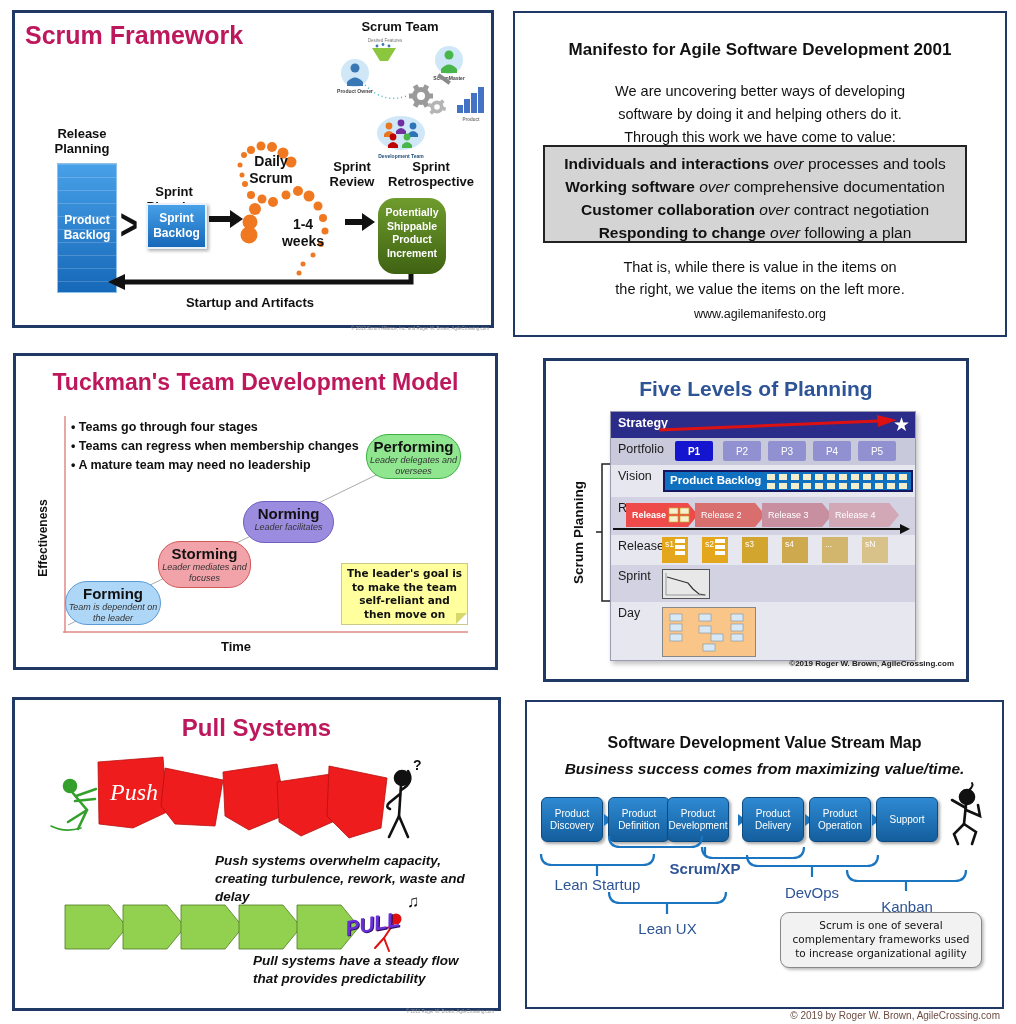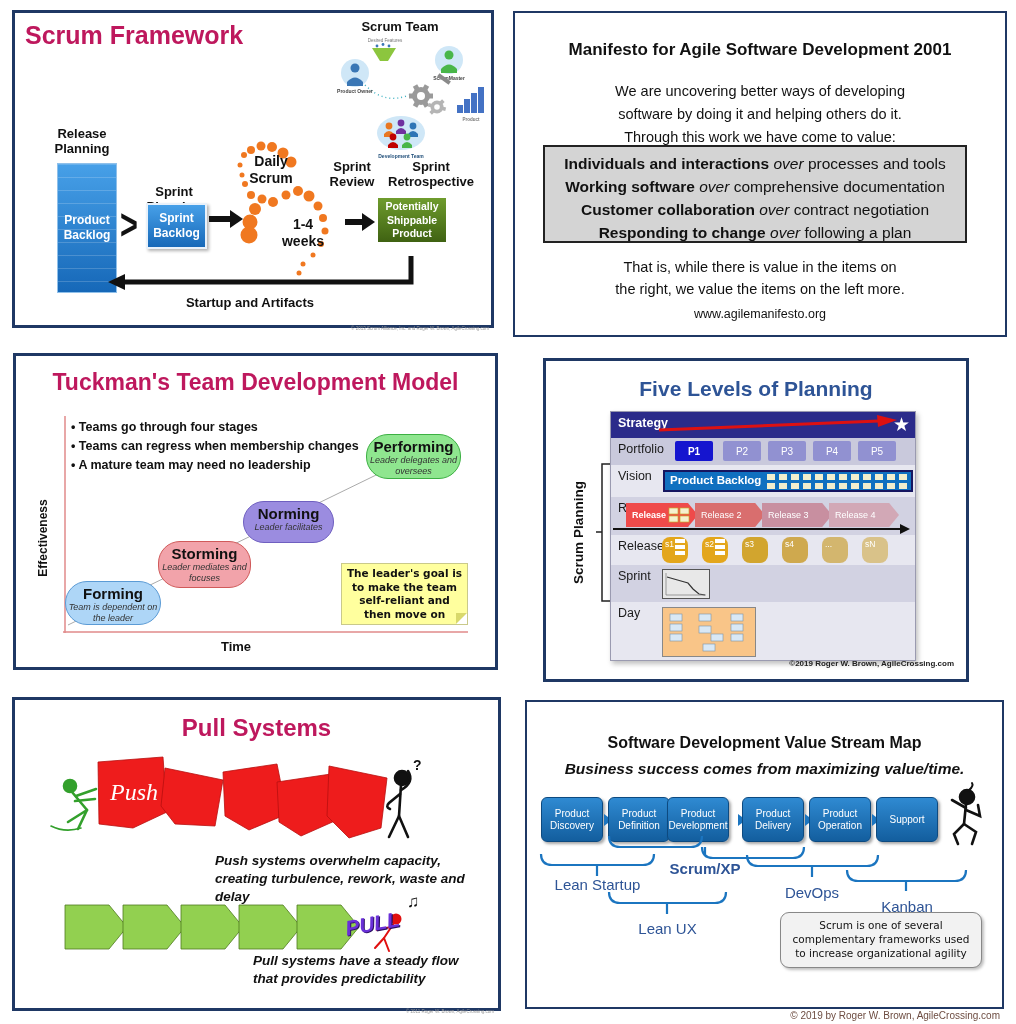--- a/index.html
+++ b/index.html
@@ -20,21 +20,21 @@
     background:linear-gradient(#47a0e8,#1668b8);text-align:center;}
   
   .plrow{position:relative;width:100%;}
   .pllabel{position:absolute;left:7px;top:4px;font-size:12.5px;color:#1a1a1a;}
   .chip{position:absolute;color:#fff;font-size:10px;display:flex;align-items:center;justify-content:center;border-radius:2px;}
   .rmchip{position:absolute;color:#fff;font-size:9px;display:flex;align-items:center;padding-left:6px;
     clip-path:polygon(0 0,86% 0,100% 50%,86% 100%,0 100%);}
   .rm-arrow{position:absolute;left:2px;right:14px;bottom:5px;height:2.5px;background:#111;}
   .rm-arrow::after{content:"";position:absolute;right:-9px;top:-4px;border-left:10px solid #111;
     border-top:5px solid transparent;border-bottom:5px solid transparent;}
-  .relchip{position:absolute;width:26px;height:26px;border-radius:8px;color:#fff;font-size:8.5px;padding:2px 0 0 3px;box-sizing:border-box;}
+  .relchip{position:absolute;width:26px;height:26px;border-radius:0;color:#fff;font-size:8.5px;padding:2px 0 0 3px;box-sizing:border-box;}
   
   .stage{position:absolute;border-radius:22px;text-align:center;box-sizing:border-box;padding-top:3px;}
   .stage .nm{font-weight:bold;font-size:15px;color:#111;}
   .stage .ds{font-style:italic;font-size:9px;color:#333;line-height:10.5px;}
   
   .vsbox{position:absolute;width:62px;height:45px;border-radius:6px;color:#fff;font-size:10px;line-height:11.5px;
     background:linear-gradient(#2f8ad2,#135e9e);border:1px solid #0d4a80;display:flex;align-items:center;
     justify-content:center;text-align:center;box-shadow:2px 2px 3px rgba(0,0,0,.35);padding:2px;box-sizing:border-box;}
   .vsarrow{position:absolute;width:0;height:0;border-left:8px solid #1b75c0;
     border-top:6px solid transparent;border-bottom:6px solid transparent;}
@@ -150,22 +150,22 @@
         <polyline points="396,243 396,269 110,269" fill="none" stroke="#111" stroke-width="5"></polyline>
         <polygon points="110,261 110,277 93,269" fill="#111"></polygon>
       </g>
     </svg>
 
     <div class="abs b ctr" style="left:223px;top:140px;width:66px;font-size:14px;line-height:17px;">Daily Scrum</div>
     <div class="abs b ctr" style="left:263px;top:203px;width:50px;font-size:14px;line-height:17px;">1-4 weeks</div>
     <div class="harrow" style="left:330px;top:206px;width:18px;"></div>
     <div class="abs b ctr" style="left:305px;top:146px;width:64px;font-size:13px;line-height:15px;">Sprint Review</div>
     <div class="abs b ctr" style="left:368px;top:146px;width:96px;font-size:13px;line-height:15px;">Sprint Retrospective</div>
-    <div class="abs b ctr" style="left:363px;top:185px;width:68px;height:44px;font-size:10.5px;line-height:13.5px;color:#fff;
-         background:linear-gradient(#6f9c2d,#3f6212);padding-top:2px;box-sizing:border-box;">Potentially Shippable Product Increment</div>
+    <div class="abs b ctr" style="left:363px;top:185px;width:68px;height:76px;font-size:10.5px;line-height:13.5px;color:#fff;
+         background:linear-gradient(#6f9c2d,#3f6212);padding-top:8px;box-sizing:border-box;border-radius:17px;">Potentially Shippable Product Increment</div>
     <div class="abs b ctr" style="left:95px;top:282px;width:280px;font-size:13px;">Startup and Artifacts</div>
     <div class="abs tiny" style="right:2px;top:313px;">© 2013 Scrum Alliance, Inc. and Roger W. Brown, AgileCrossing.com</div>
   </section>
 
   <section class="slide" style="left:513px;top:11px;width:490px;height:322px;border-width:2px;">
     <div class="abs b ctr" style="left:0;top:27px;width:100%;font-size:17px;">Manifesto for Agile Software Development 2001</div>
     <div class="abs ctr" style="left:0;top:67px;width:100%;font-size:14.5px;line-height:23px;">
       <div>We are uncovering better ways of developing</div>
       <div>software by doing it and helping others do it.</div>
       <div>Through this work we have come to value:</div>

